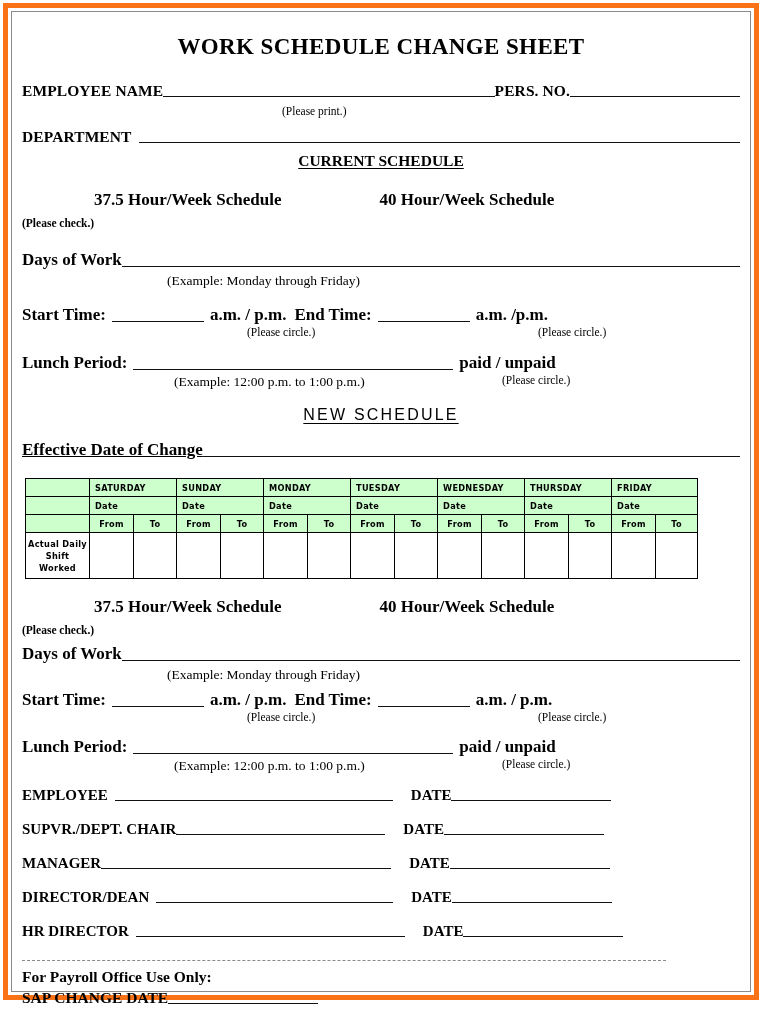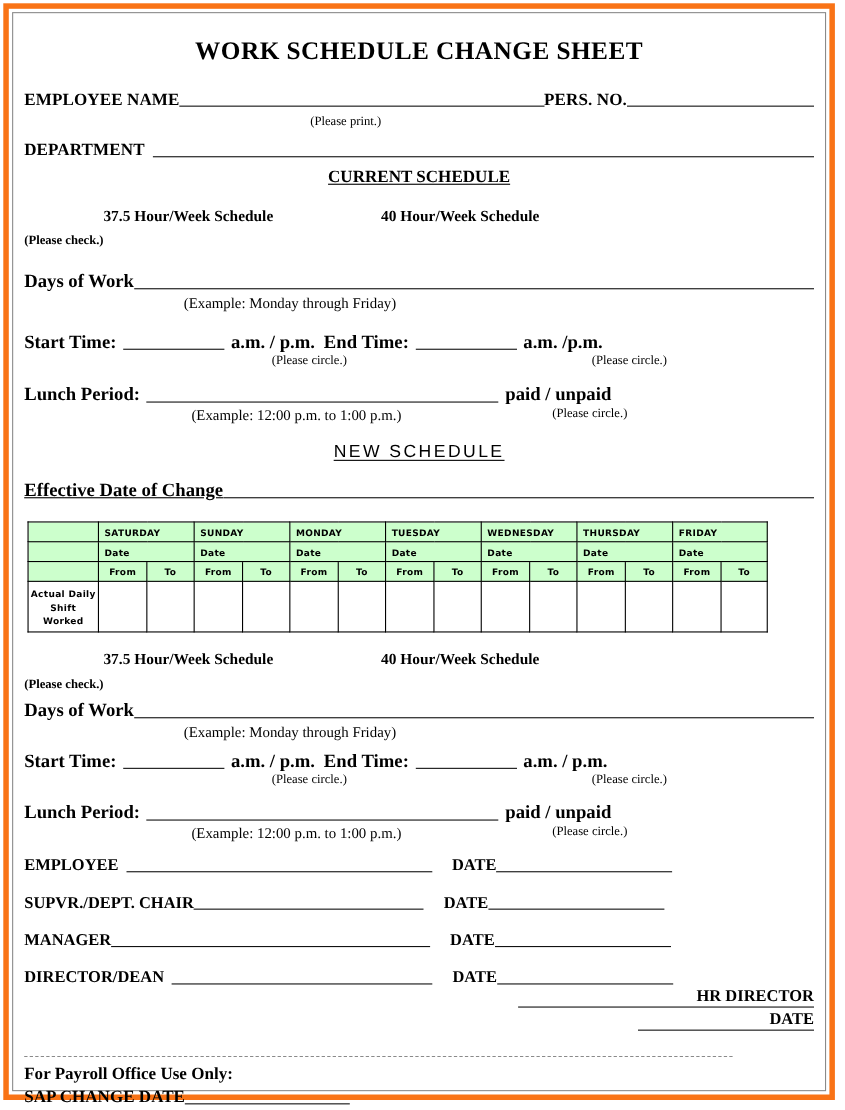--- a/index.html
+++ b/index.html
@@ -107,21 +107,21 @@
     font-size: 16px;
     letter-spacing: 2.2px;
     text-decoration: underline;
     text-underline-offset: 3px;
   }
 
   
   .hours-row {
     display: flex;
     font-weight: bold;
-    font-size: 14px;
+    font-size: 17px;
   }
   .hours-a { margin-left: 72px; }
   .hours-b { margin-left: 98px; }
 
   
   .time-row {
     display: flex;
     align-items: flex-end;
     font-weight: bold;
     font-size: 17px;
@@ -445,21 +445,21 @@
     </div>
 
     <div class="sig-row" style="margin-top:17px;">
       <span class="sig-name">DIRECTOR/DEAN</span>
       <span style="width:7px;"></span>
       <span class="sig-line" style="width:237px;"></span>
       <span class="date-lbl">DATE</span>
       <span class="date-line"></span>
     </div>
 
-    <div class="sig-row" style="flex-direction:column;">
+    <div class="sig-row" style="margin-top:17px;">
       <span class="sig-name">HR DIRECTOR</span>
       <span style="width:7px;"></span>
       <span class="sig-line" style="width:269px;"></span>
       <span class="date-lbl">DATE</span>
       <span class="date-line"></span>
     </div>
 
     <div class="dashed-sep" style="margin-top:20px;width:644px;"></div>
     <div style="margin-top:7px;">
       <span class="payroll-lbl">For Payroll Office Use Only:</span>

